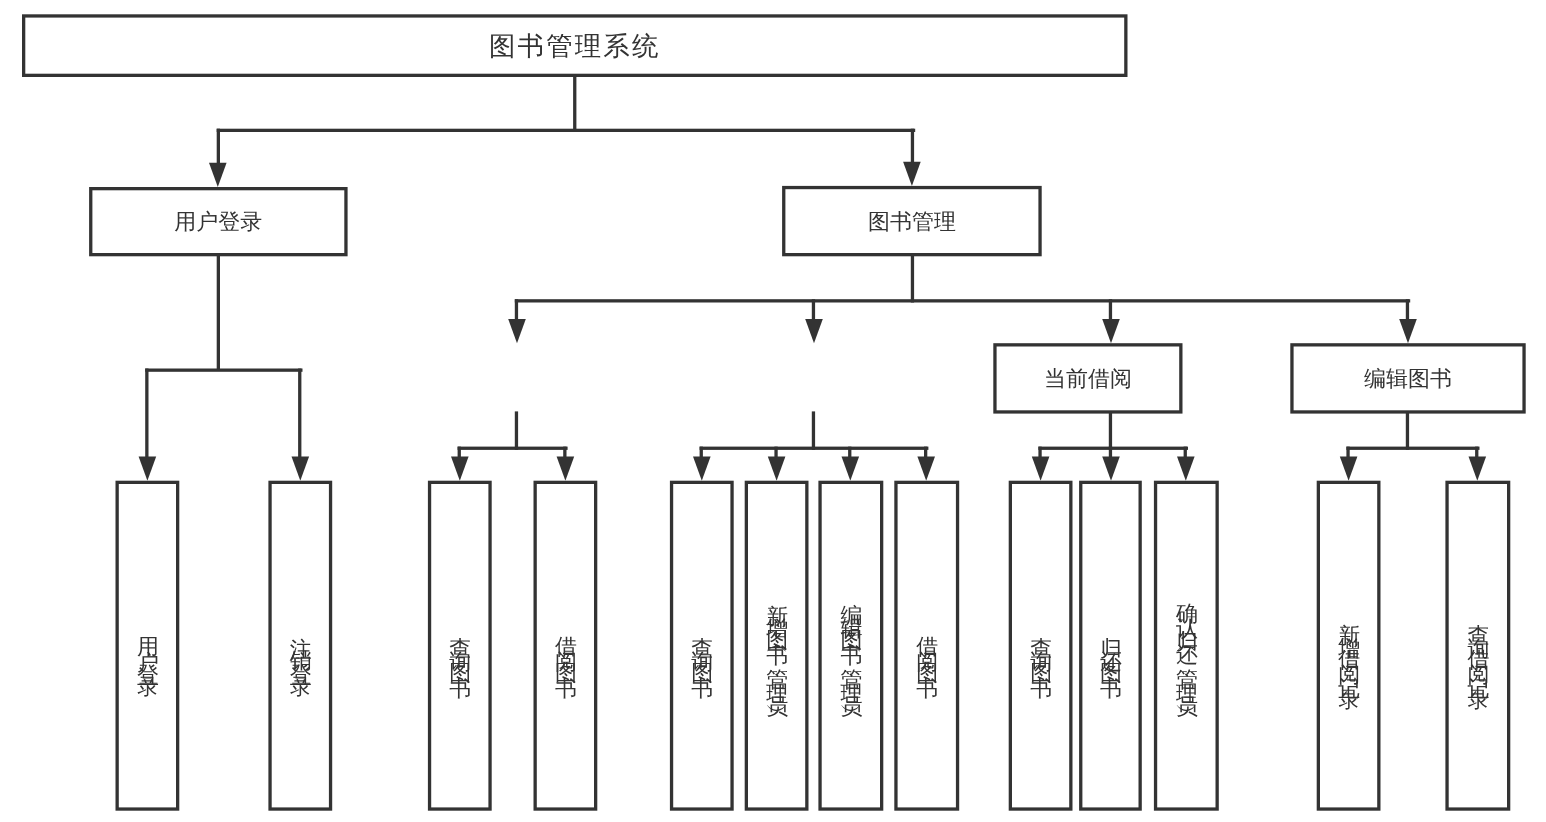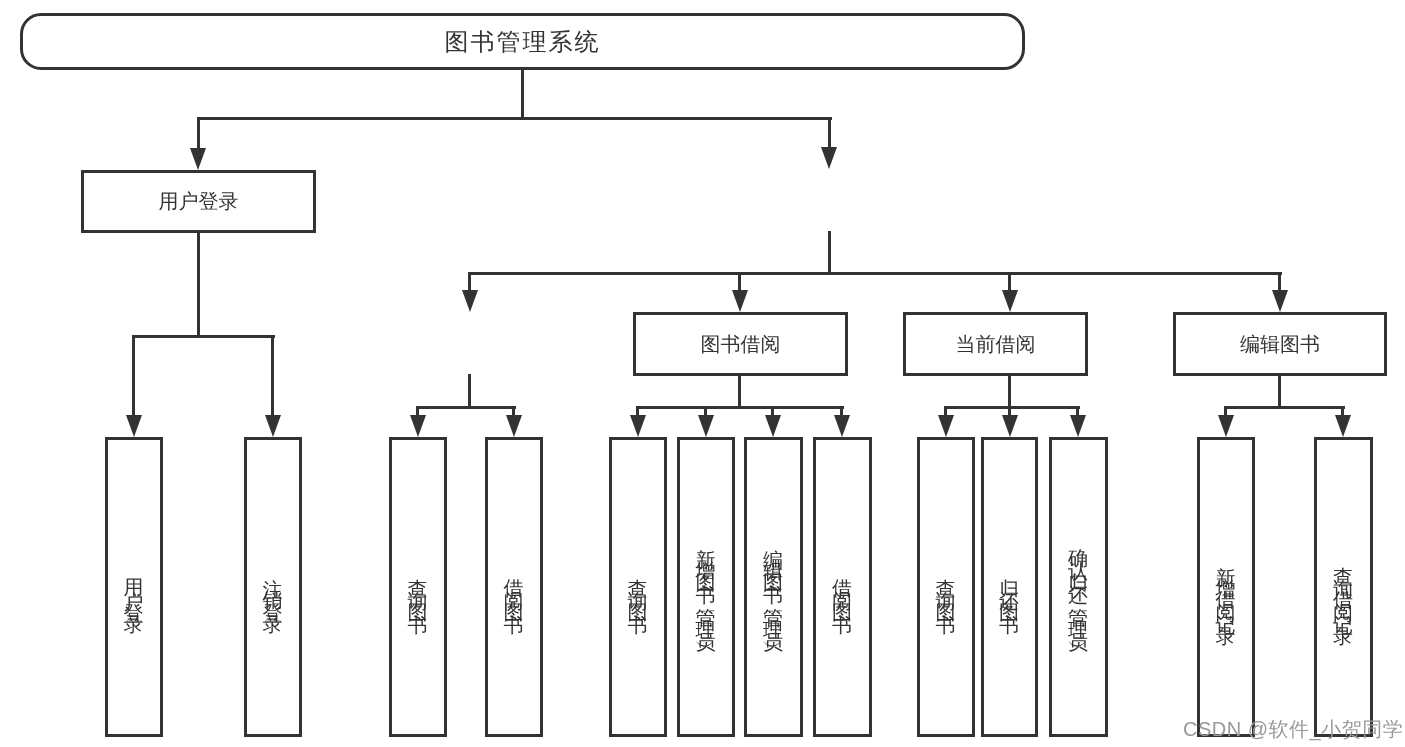--- a/index.html
+++ b/index.html
@@ -5,21 +5,21 @@
   html,body{margin:0;padding:0;background:#fff;}
   .canvas{
     position:relative;width:1405px;height:747px;background:#ffffff;overflow:hidden;
     font-family:"Liberation Sans","DejaVu Sans",sans-serif;color:#333;
   }
   .box{
     position:absolute;box-sizing:border-box;border:3px solid #333;background:#fff;
     display:flex;align-items:center;justify-content:center;
     font-size:20px;color:#333;white-space:nowrap;
   }
-  .root-box{font-size:24px;letter-spacing:2px;border-radius:21px;}
+  .root-box{font-size:24px;letter-spacing:2px;}
   .vbox{
     position:absolute;box-sizing:border-box;border:3px solid #333;background:#fff;
     display:flex;align-items:center;justify-content:center;
   }
   .vtext{
     writing-mode:vertical-rl;text-orientation:mixed;
     font-size:20px;letter-spacing:12px;line-height:1;color:#333;
   }
   .v{position:absolute;width:3px;background:#333;}
   .h{position:absolute;height:3px;background:#333;}
@@ -45,43 +45,43 @@
   <div class="v" style="left:521px;top:68px;height:52px;"></div>
   <div class="h" style="left:197px;top:117px;width:635px;"></div>
   <div class="v" style="left:197px;top:117px;height:34px;"></div>
   <div class="ah" style="left:190px;top:148px;"></div>
   <div class="v" style="left:828px;top:117px;height:33px;"></div>
   <div class="ah" style="left:821px;top:147px;"></div>
 
   <div class="box" style="left:81px;top:170px;width:235px;height:63px;">
     <span>用户登录</span>
   </div>
+  <div class="box" style="left:711px;top:169px;width:236px;height:64px;">
+    <span>图书管理</span>
+  </div>
 
   <div class="v" style="left:197px;top:231px;height:106px;"></div>
   <div class="h" style="left:132px;top:335px;width:143px;"></div>
   <div class="v" style="left:132px;top:335px;height:84px;"></div>
   <div class="ah" style="left:126px;top:415px;"></div>
   <div class="v" style="left:271px;top:335px;height:84px;"></div>
   <div class="ah" style="left:265px;top:415px;"></div>
 
   <div class="v" style="left:828px;top:231px;height:44px;"></div>
   <div class="h" style="left:468px;top:272px;width:814px;"></div>
   <div class="v" style="left:468px;top:272px;height:22px;"></div>
   <div class="ah" style="left:462px;top:290px;"></div>
   <div class="v" style="left:738px;top:272px;height:22px;"></div>
   <div class="ah" style="left:732px;top:290px;"></div>
   <div class="v" style="left:1008px;top:272px;height:22px;"></div>
   <div class="ah" style="left:1002px;top:290px;"></div>
   <div class="v" style="left:1278px;top:272px;height:22px;"></div>
   <div class="ah" style="left:1272px;top:290px;"></div>
 
-  <div class="box" style="left:633px;top:312px;width:215px;height:64px;">
-    <span>图书借阅</span>
-  </div>
-  <div class="box" style="left:903px;top:312px;width:185px;height:64px;">
+  <div class="box" style="left:903px;top:312px;width:172px;height:64px;">
     <span>当前借阅</span>
   </div>
   <div class="box" style="left:1173px;top:312px;width:214px;height:64px;">
     <span>编辑图书</span>
   </div>
 
   <div class="v" style="left:468px;top:374px;height:35px;"></div>
   <div class="v" style="left:738px;top:374px;height:35px;"></div>
   <div class="v" style="left:1008px;top:374px;height:35px;"></div>
   <div class="v" style="left:1278px;top:374px;height:35px;"></div>
@@ -151,15 +151,14 @@
     <span class="vtext">确认归还（管理员）</span>
   </div>
 
   <div class="vbox" style="left:1197px;top:437px;width:58px;height:300px;">
     <span class="vtext">新增借阅记录</span>
   </div>
   <div class="vbox" style="left:1314px;top:437px;width:59px;height:300px;">
     <span class="vtext">查询借阅记录</span>
   </div>
 
-  <div class="watermark">CSDN @软件_小贺同学</div>
 
 </div>
 
 </body></html>

